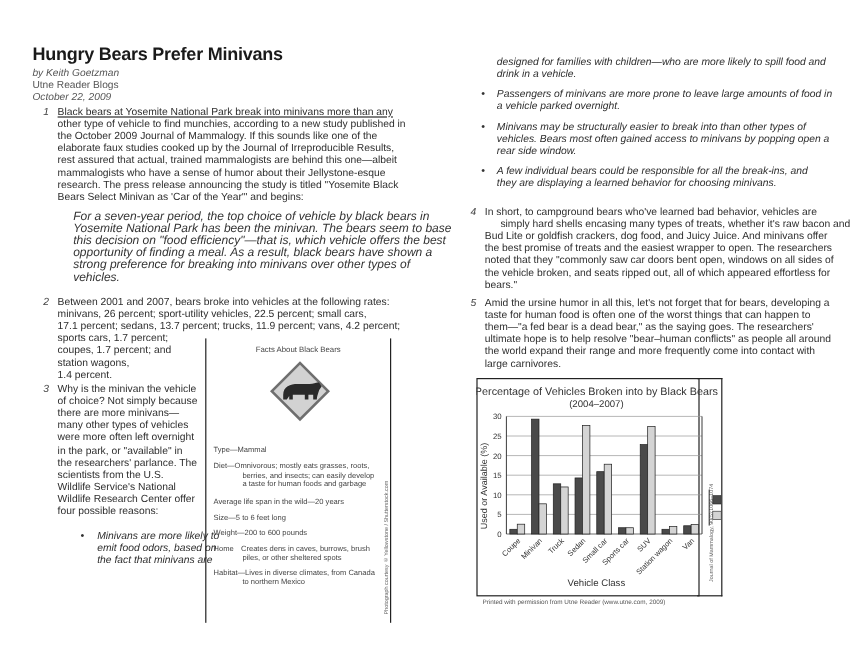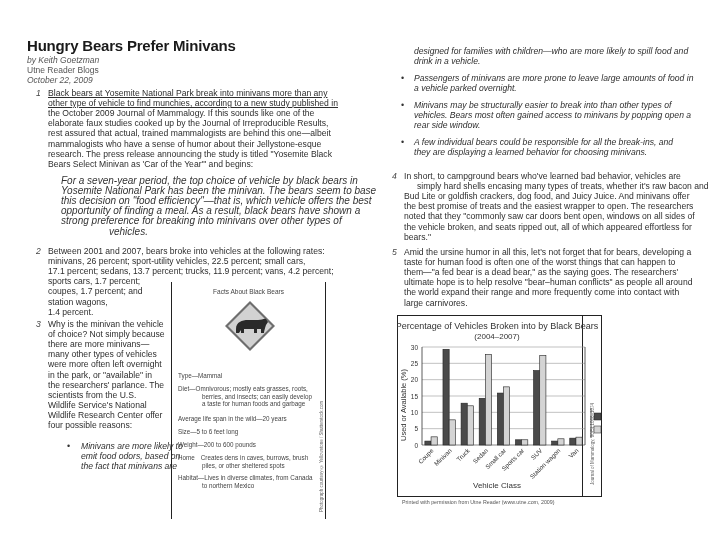--- a/index.html
+++ b/index.html
@@ -27,33 +27,33 @@
 <body>
 
 <div class="abs title">Hungry Bears Prefer Minivans</div>
 <div class="abs meta i" style="top:55px;">by Keith Goetzman</div>
 <div class="abs meta" style="top:65px;">Utne Reader Blogs</div>
 <div class="abs meta i" style="top:75px;">October 22, 2009</div>
 
 <div id="left-col">
     <div class="abs num" style="left: 36px; top: 88px; white-space: nowrap;">1</div>
     <div class="abs para" style="left: 48px; top: 88px; white-space: nowrap; text-decoration: underline;">Black bears at Yosemite National Park break into minivans more than any</div>
-    <div class="abs para" style="left: 48px; top: 98.1px; white-space: nowrap; text-decoration: underline;">other type of vehicle to find munchies, according to a new study published in</div>
+    <div class="abs para" style="left: 48px; top: 98.1px; white-space: nowrap;">other type of vehicle to find munchies, according to a new study published in</div>
     <div class="abs para" style="left: 48px; top: 108.2px; white-space: nowrap;">the October 2009 Journal of Mammalogy. If this sounds like one of the</div>
     <div class="abs para" style="left: 48px; top: 118.3px; white-space: nowrap; text-align: center;">elaborate faux studies cooked up by the Journal of Irreproducible Results,</div>
     <div class="abs para" style="left: 48px; top: 128.4px; white-space: nowrap;">rest assured that actual, trained mammalogists are behind this one—albeit</div>
     <div class="abs para" style="left: 48px; top: 138.5px; white-space: nowrap;">mammalogists who have a sense of humor about their Jellystone-esque</div>
     <div class="abs para" style="left: 48px; top: 148.6px; white-space: nowrap;">research. The press release announcing the study is titled "Yosemite Black</div>
     <div class="abs para" style="left: 48px; top: 158.7px; white-space: nowrap;">Bears Select Minivan as 'Car of the Year'" and begins:</div>
     <div class="abs quote" style="left: 61px; top: 176px; white-space: nowrap;">For a seven-year period, the top choice of vehicle by black bears in</div>
     <div class="abs quote" style="left: 61px; top: 186.1px; white-space: nowrap;">Yosemite National Park has been the minivan. The bears seem to base</div>
     <div class="abs quote" style="left: 61px; top: 196.2px; white-space: nowrap;">this decision on "food efficiency"—that is, which vehicle offers the best</div>
     <div class="abs quote" style="left: 61px; top: 206.3px; white-space: nowrap;">opportunity of finding a meal. As a result, black bears have shown a</div>
     <div class="abs quote" style="left: 61px; top: 216.4px; white-space: nowrap;">strong preference for breaking into minivans over other types of</div>
-    <div class="abs quote" style="left: 61px; top: 226.5px; white-space: nowrap; margin-left: 48px;">vehicles.</div>
+    <div class="abs quote" style="left: 61px; top: 226.5px; white-space: nowrap;">vehicles.</div>
     <div class="abs num" style="left: 36px; top: 246px; white-space: nowrap;">2</div>
     <div class="abs para" style="left: 48px; top: 246px; white-space: nowrap;">Between 2001 and 2007, bears broke into vehicles at the following rates:</div>
     <div class="abs para" style="left: 48px; top: 256.1px; white-space: nowrap;">minivans, 26 percent; sport-utility vehicles, 22.5 percent; small cars,</div>
     <div class="abs para" style="left: 48px; top: 266.2px; white-space: nowrap;">17.1 percent; sedans, 13.7 percent; trucks, 11.9 percent; vans, 4.2 percent;</div>
     <div class="abs para" style="left: 48px; top: 276.3px; white-space: nowrap;">sports cars, 1.7 percent;</div>
     <div class="abs para" style="left: 48px; top: 286.4px; white-space: nowrap;">coupes, 1.7 percent; and</div>
     <div class="abs para" style="left: 48px; top: 296.5px; white-space: nowrap;">station wagons,</div>
     <div class="abs para" style="left: 48px; top: 306.6px; white-space: nowrap;">1.4 percent.</div>
     <div class="abs num" style="left: 36px; top: 319px; white-space: nowrap;">3</div>
     <div class="abs para" style="left: 48px; top: 319px; white-space: nowrap;">Why is the minivan the vehicle</div>

